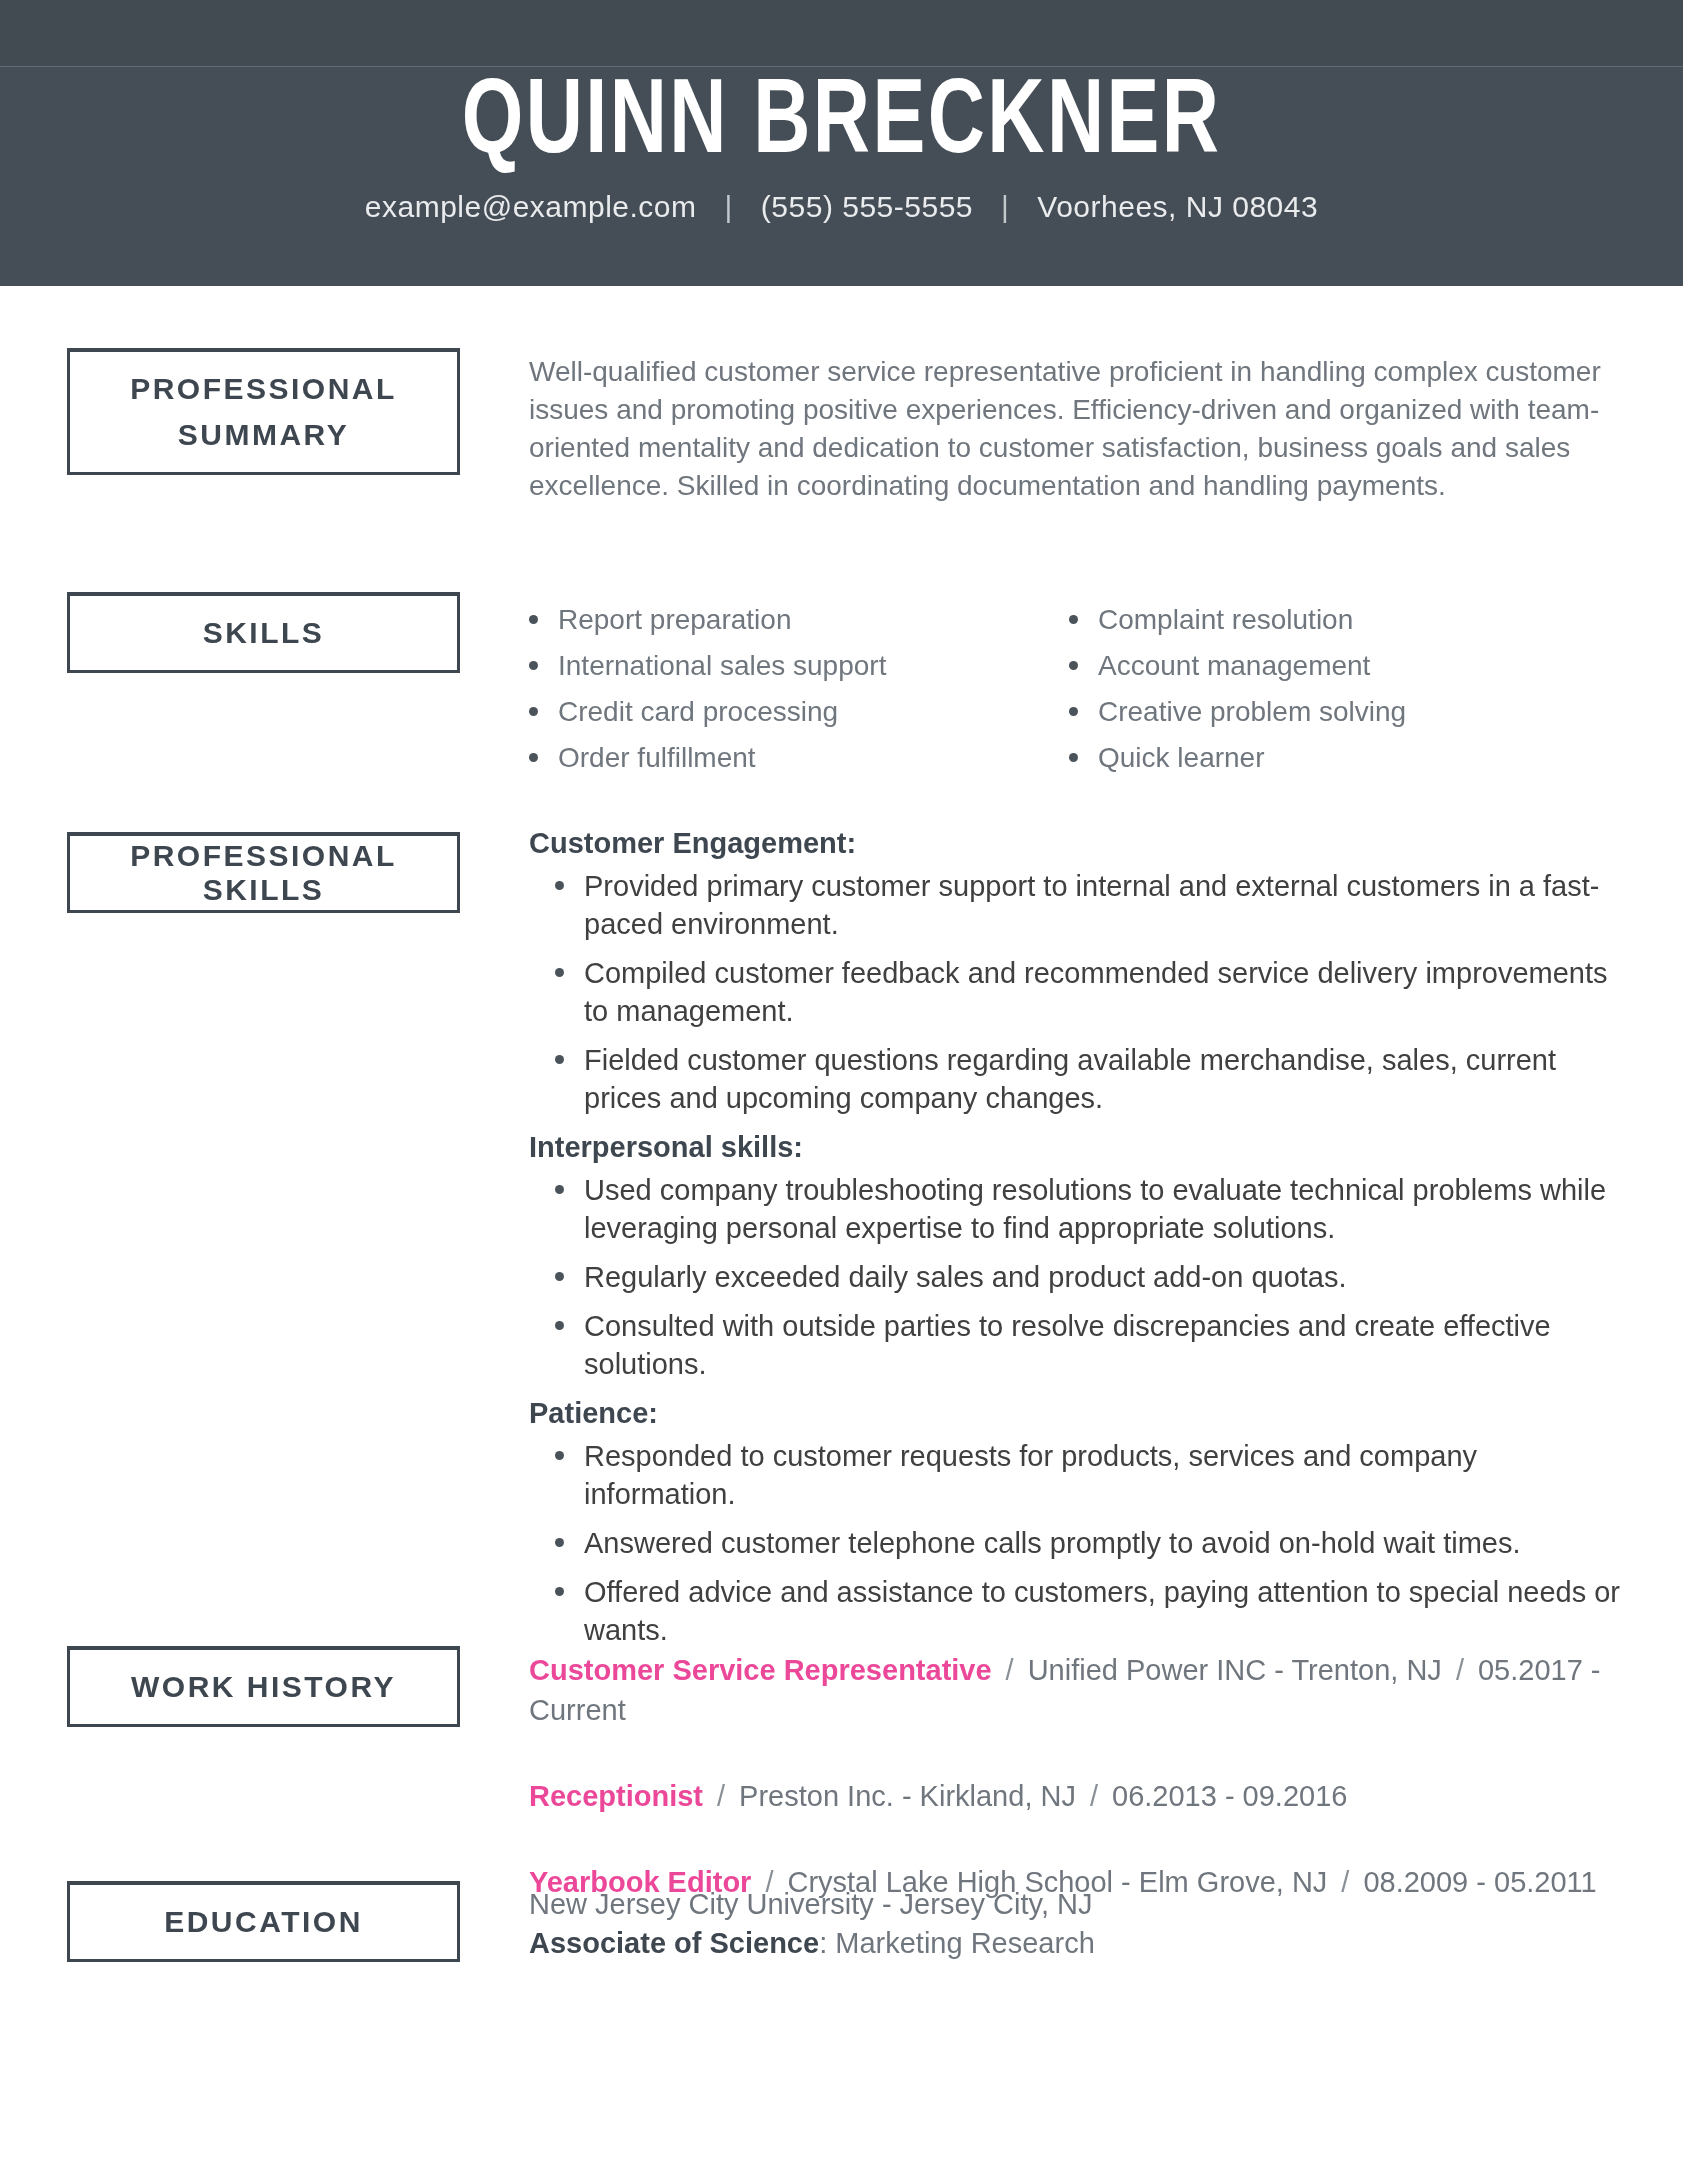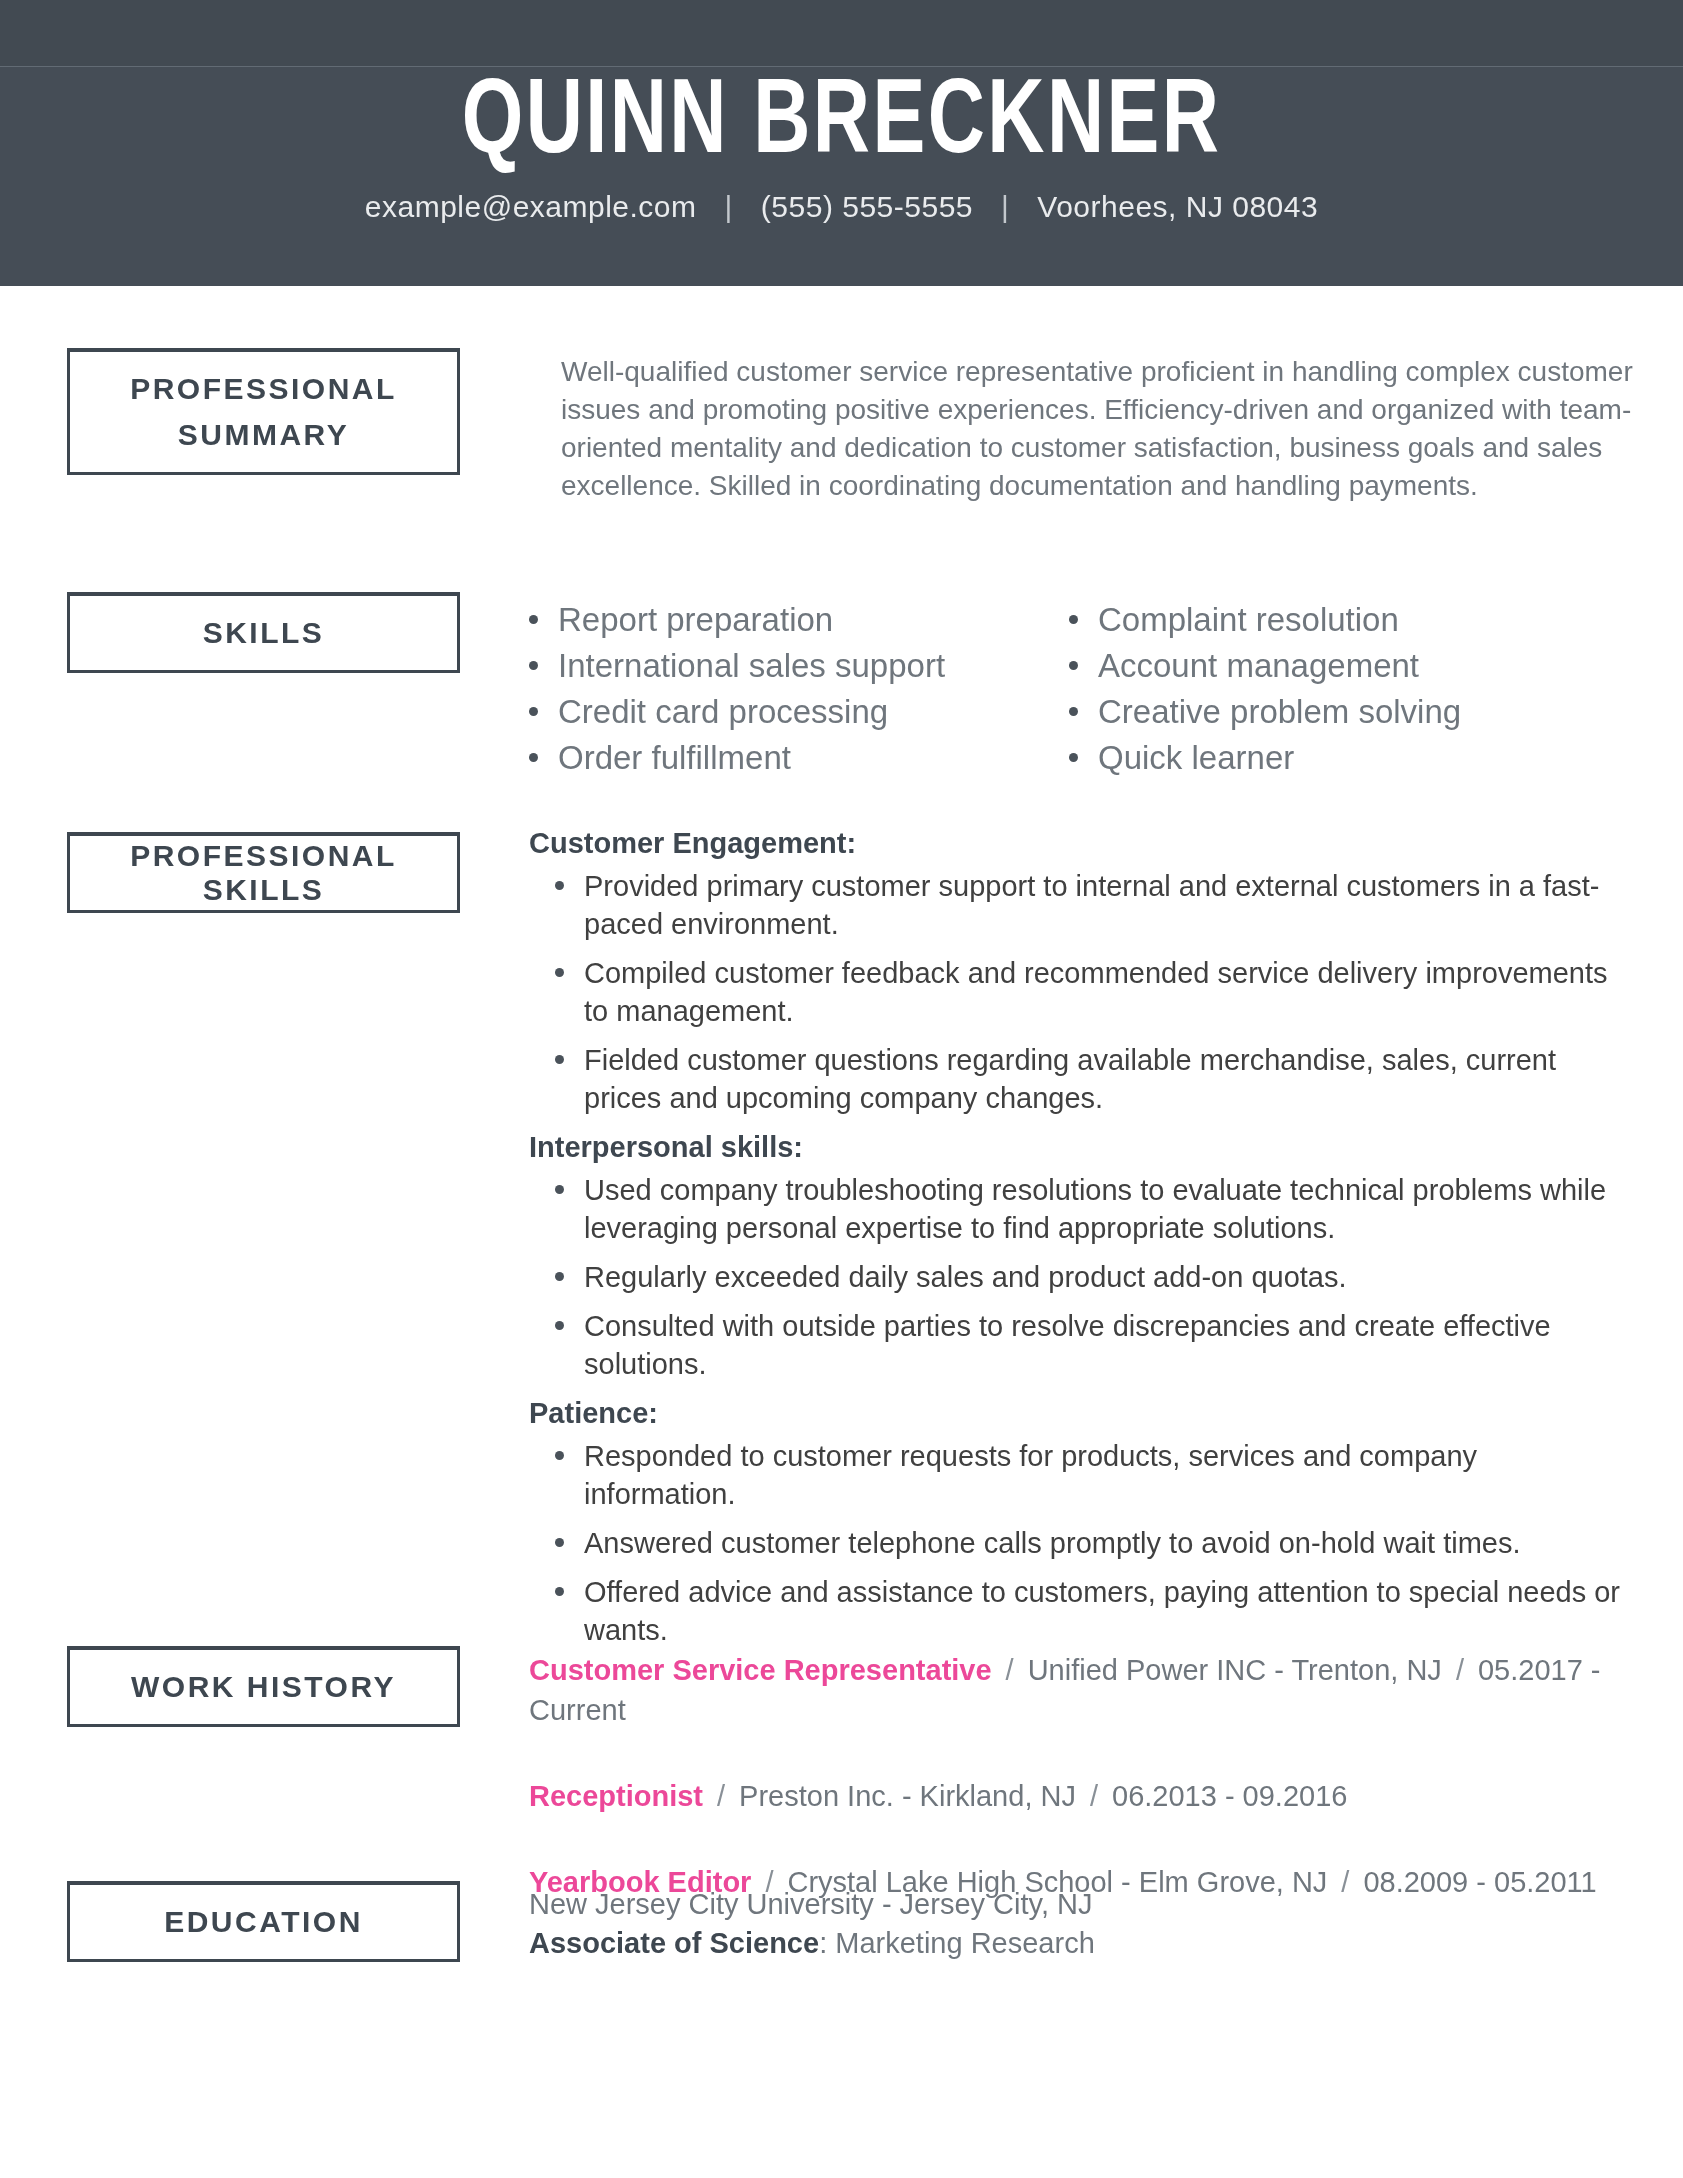--- a/index.html
+++ b/index.html
@@ -32,31 +32,31 @@
     width:393px; border:3px solid #3E4750; border-top-width:4px; background:#ffffff;
     color:#3E4750; font-weight:bold; font-size:30px; letter-spacing:2.5px;
     text-align:center; display:flex; flex-direction:column; justify-content:center;
   }
   .label-box.two { height:127px; line-height:46px; }
   .label-box.one { height:81px; }
 
   .body-text { font-size:28px; line-height:38px; color:#6F767D; }
 
   
-  .sec-summary { top:348px;gap:32px; }
+  .sec-summary { top:348px; }
   .sec-summary .content { padding-top:5px; }
 
   
   .sec-skills { top:592px; }
   .skills-cols { display:flex; padding-top:9px; }
   .skills-col-1 { width:540px; }
   .skills-col-2 { width:554px; }
   .skill-item { display:flex; margin-bottom:8px; }
   .dot { flex:0 0 9px; width:9px; height:9px; border-radius:50%; background:#4A525A; margin:14px 20px 0 0; }
-  .skill-item .txt { font-size:33px; line-height:38px; color:#6F767D; }
+  .skill-item .txt { font-size:28px; line-height:38px; color:#6F767D; }
 
   
   .sec-prof { top:832px; }
   .sec-prof .content { margin-top:-8px; }
   .group-heading { font-size:29px; line-height:38px; font-weight:bold; color:#3E4750; }
   .b-item { display:flex; margin:5px 0 11px; }
   .b-item .dot { margin:14px 20px 0 26px; }
   .b-item .txt { font-size:29px; line-height:38px; color:#404040; }
 
   

